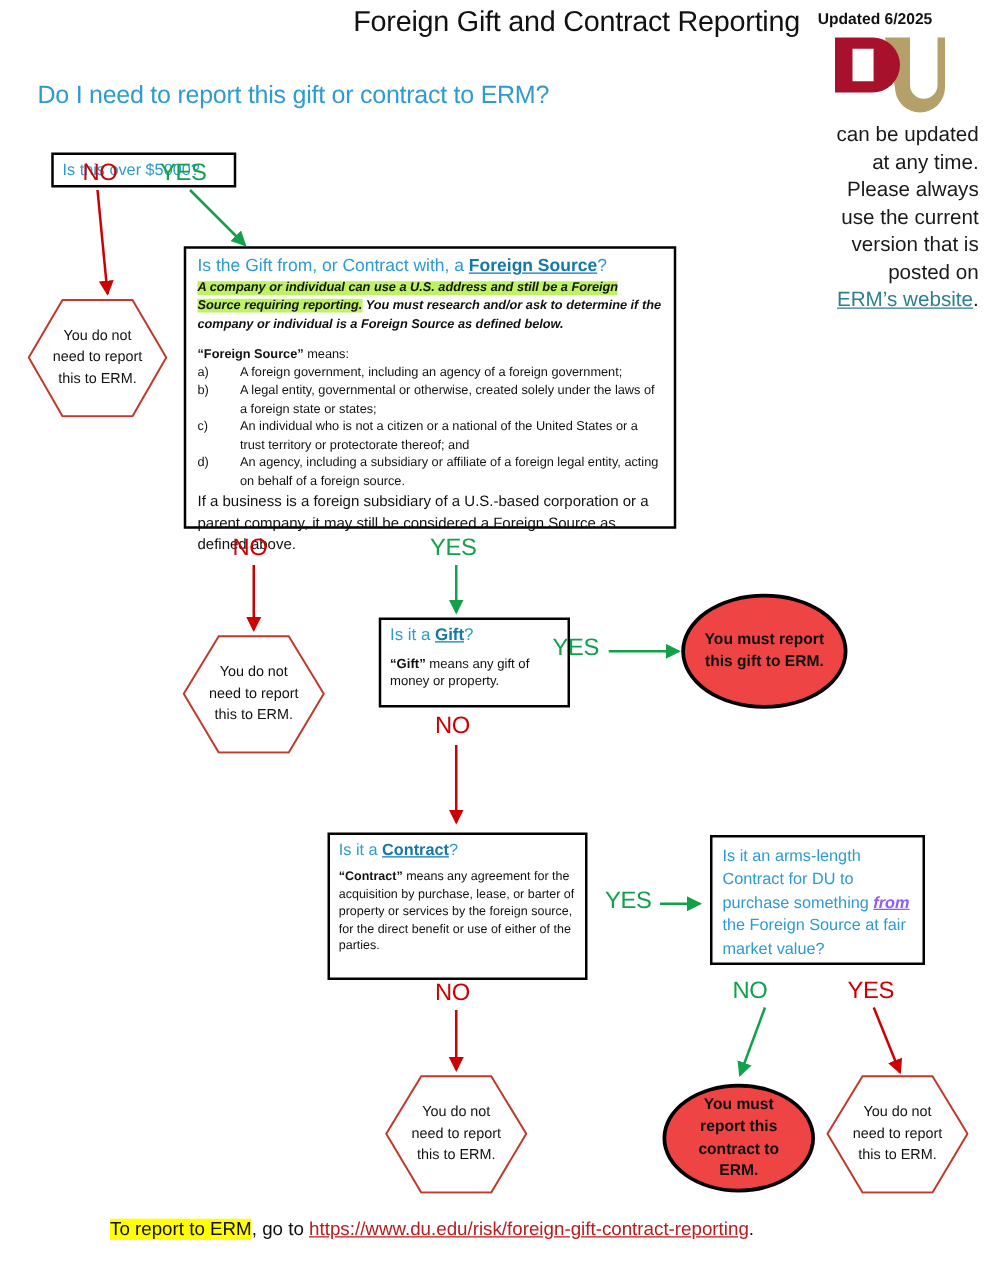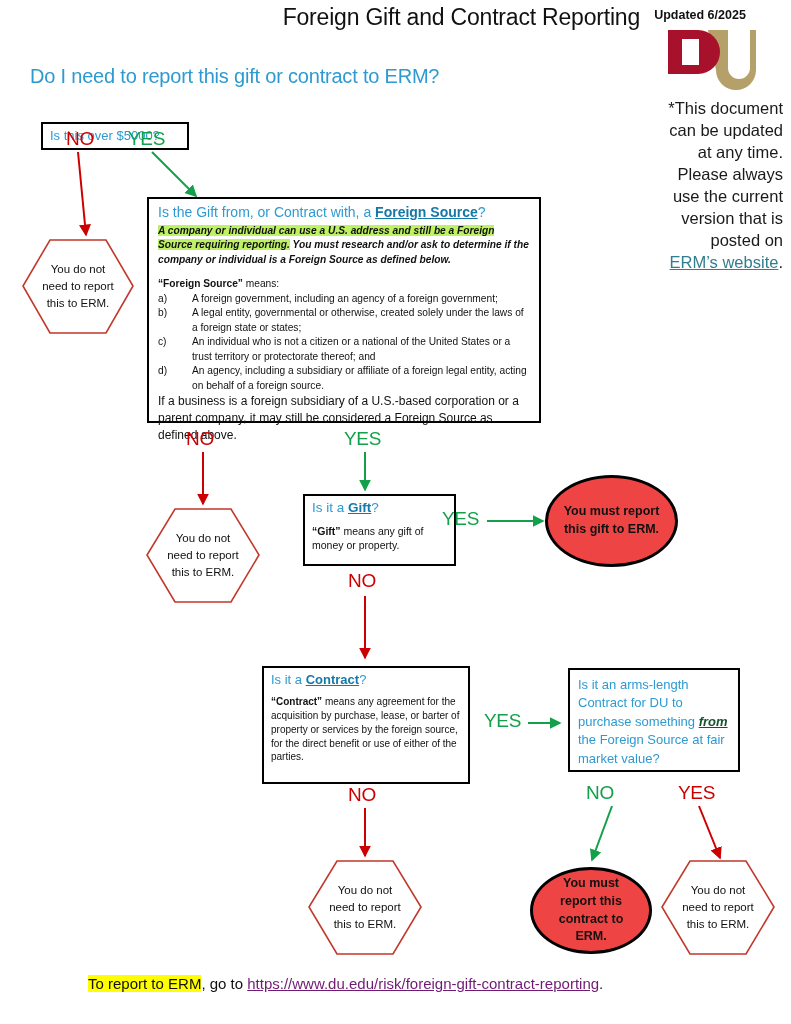--- a/index.html
+++ b/index.html
@@ -133,21 +133,21 @@
   #box-contract { left: 262px; top: 666px; width: 208px; height: 118px; }
   #box-contract .qhead { font-size: 13px; }
   #box-contract .qbody { font-size: 10px; line-height: 1.38; }
   
   #box-arms { left: 568px; top: 668px; width: 172px; height: 104px; padding: 6px 8px; }
   #box-arms .al {
     color: #2d9ad1;
     font-size: 13px;
     line-height: 1.42;
   }
-  #box-arms .al i { font-style: italic; font-weight: bold; text-decoration: underline; color: #14532d; text-align: center; }
+  #box-arms .al i { font-style: italic; font-weight: bold; text-decoration: underline; color: #8b5cf6; text-align: center; }
 
   
   .hex {
     position: absolute;
     display: flex;
     align-items: center;
     justify-content: center;
     text-align: center;
     font-size: 11.5px;
     line-height: 1.5;
@@ -184,21 +184,21 @@
   .lbl.no-green { color: #13a04a; }
   .lbl.yes-red { color: #cc0000; }
 
   
   #footer {
     left: 88px; top: 975px;
     font-size: 15px;
     color: #111;
   }
   #footer .hl { background: #ffff00; }
-  #footer a { color: #701a75; text-decoration: underline; }
+  #footer a { color: #b91c1c; text-decoration: underline; }
 
   svg.arrow { position: absolute; overflow: visible; }
 </style>
 </head>
 <body>
 
 <div id="page">
 
   <div class="abs" id="title">Foreign Gift and Contract Reporting</div>
   <div class="abs" id="subtitle">Do I need to report this gift or contract to ERM?</div>
@@ -209,21 +209,20 @@
 
       <path d="M44 4 h20 v38 a11 11 0 0 0 22 0 V4 h6 v40 a20 20 0 0 1 -40 0 z" fill="#b5a06a"></path>
 
       <path d="M4 4 h30 a22 22 0 0 1 0 44 H4 z" fill="#a8112b"></path>
       <rect x="18" y="13" width="17" height="26" fill="#ffffff"></rect>
       <path d="M35 13 a13 13 0 0 1 0 26 z" fill="#a8112b"></path>
     </svg>
   </div>
 
   <div class="abs" id="sidenote">
-    <div>*This document</div>
     <div>can be updated</div>
     <div>at any time.</div>
     <div>Please always</div>
     <div>use the current</div>
     <div>version that is</div>
     <div>posted on</div>
     <div><a href="#">ERM’s website</a><span>.</span></div>
   </div>
 
   <div class="abs qbox" id="box-5000">

